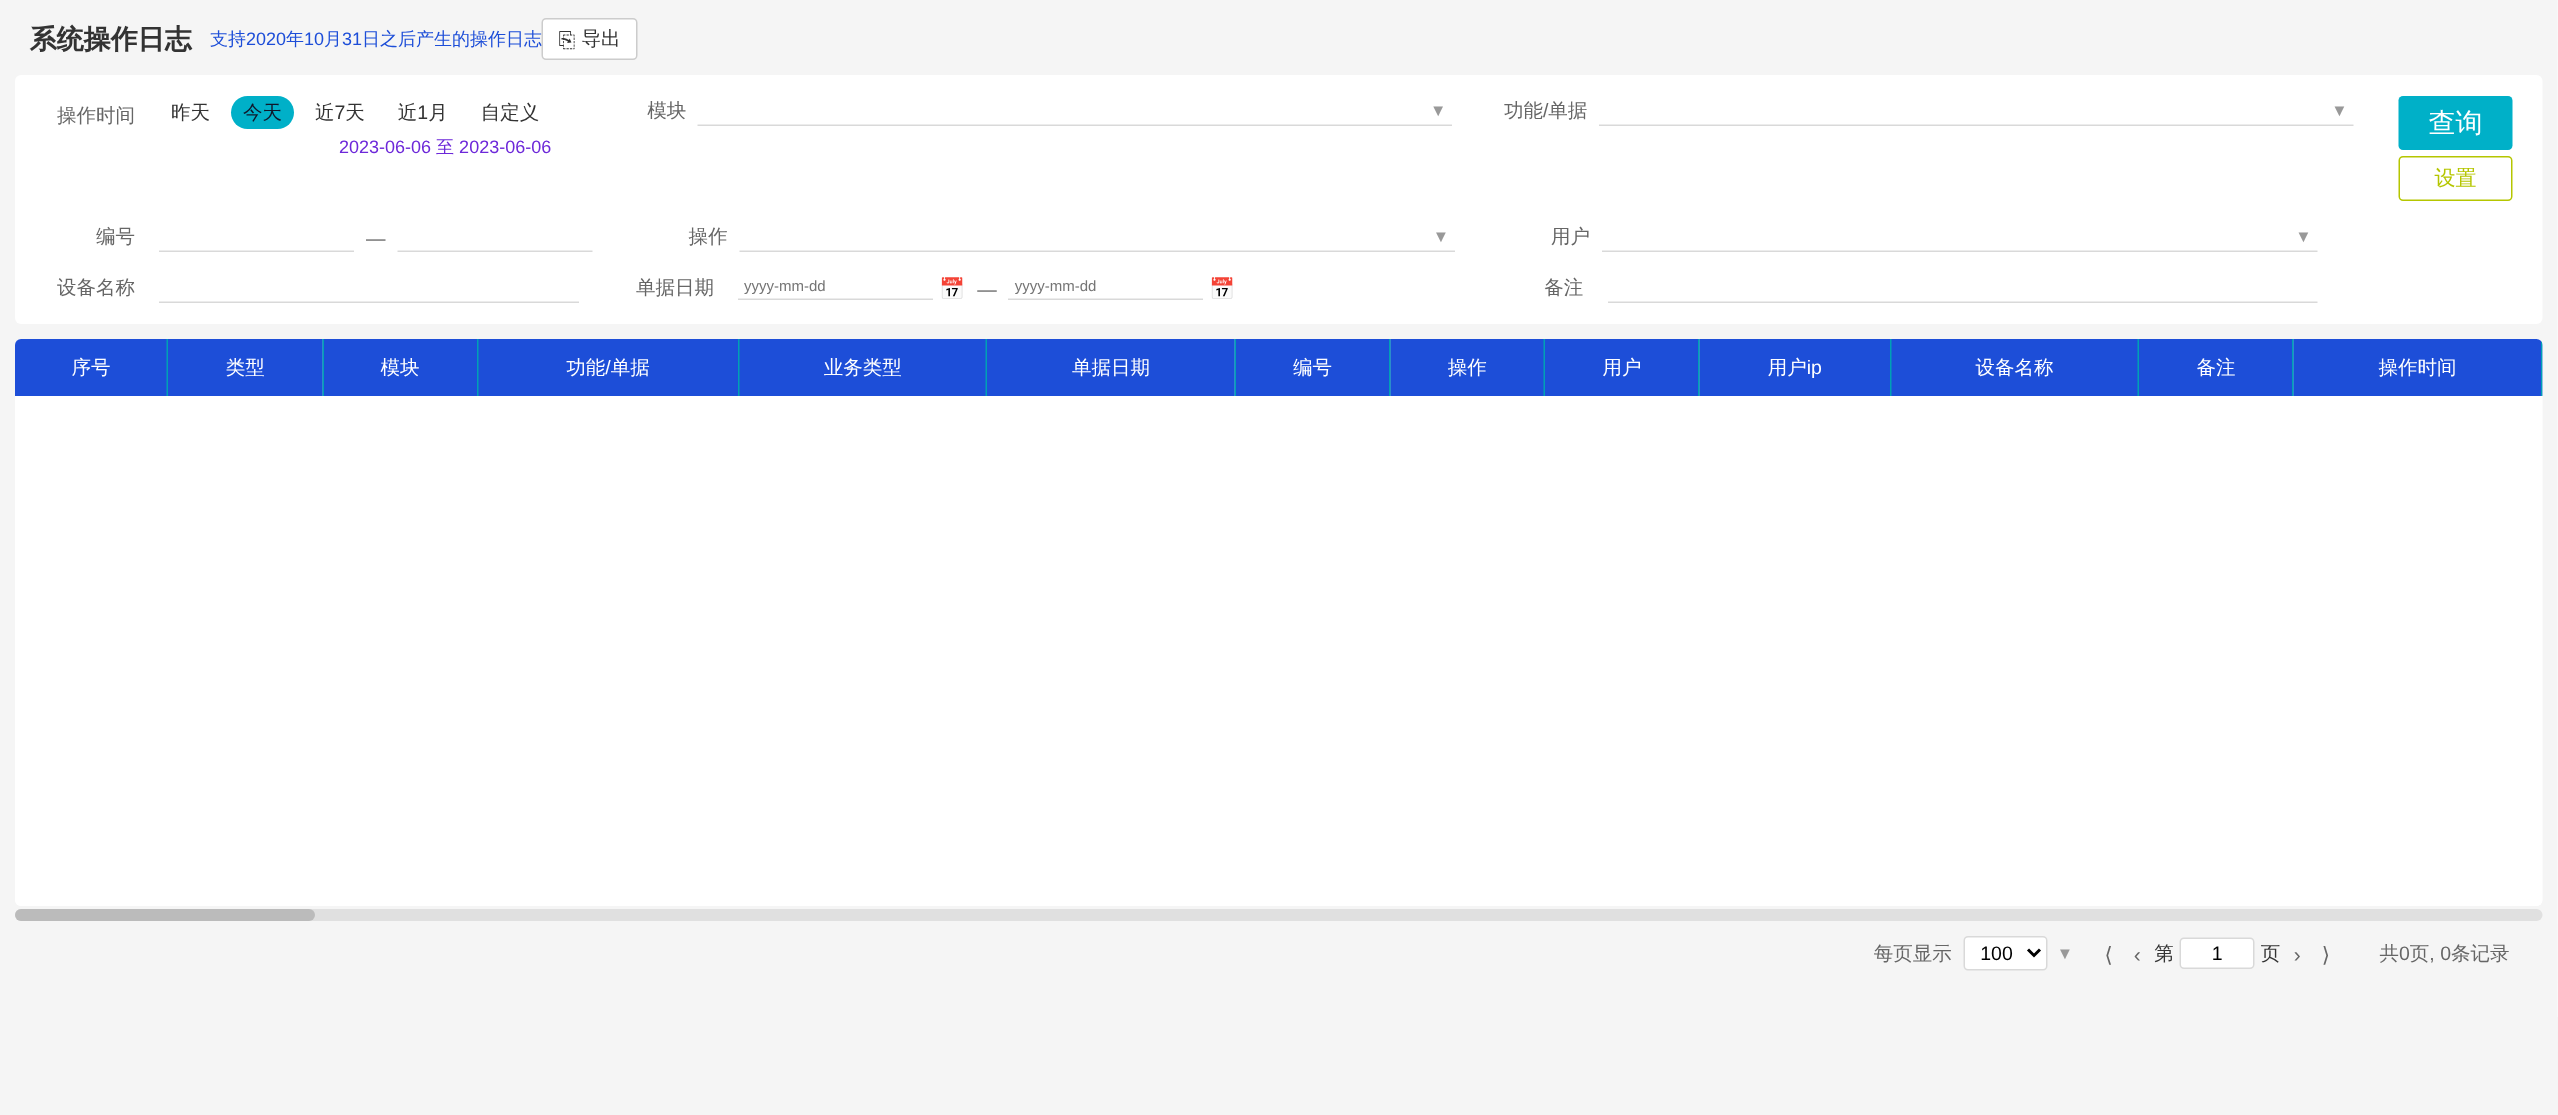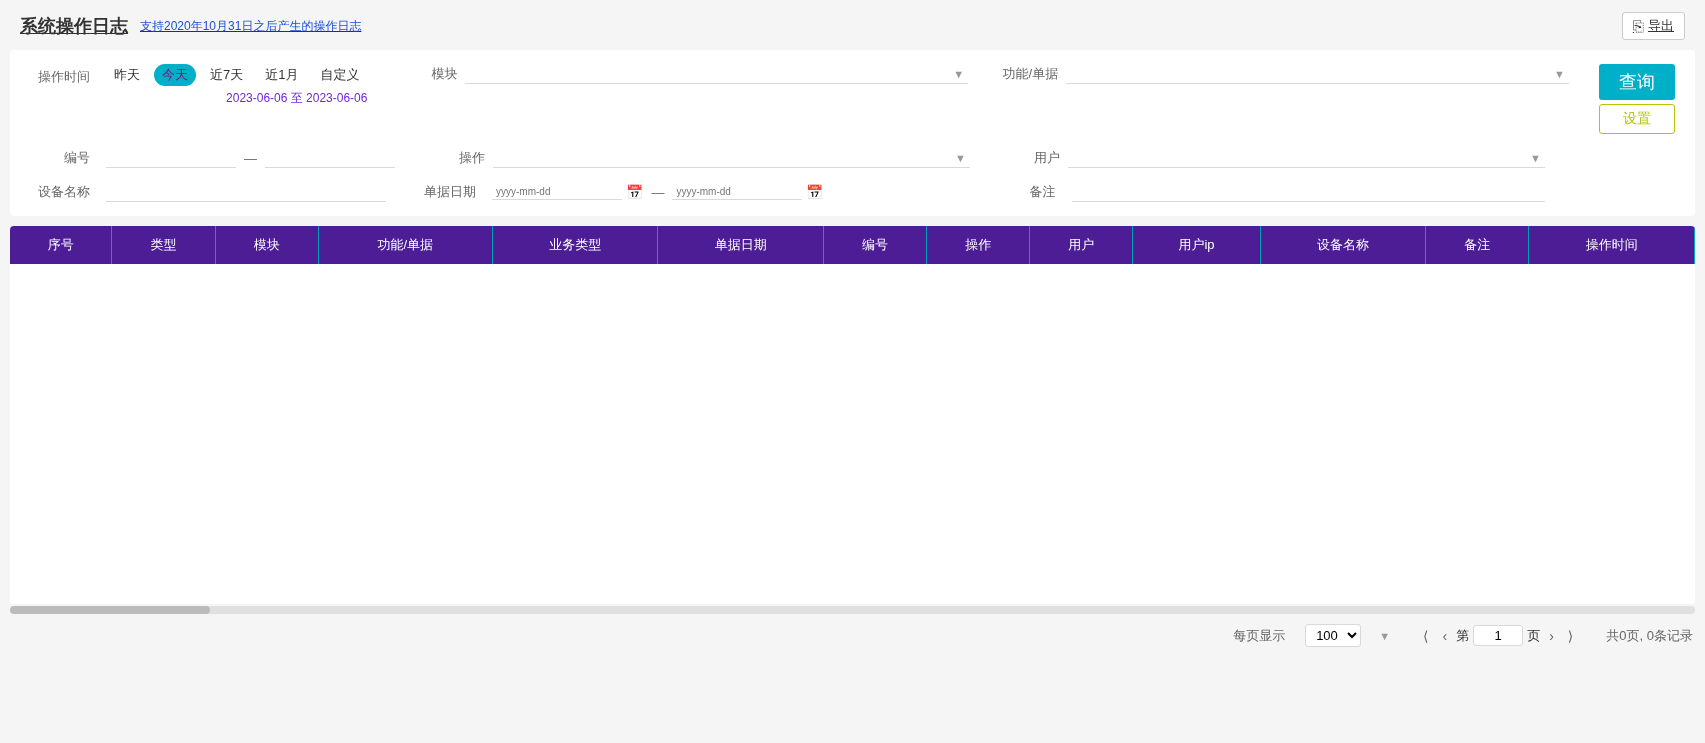--- a/index.html
+++ b/index.html
@@ -1,33 +1,33 @@
 <!DOCTYPE html>
 <html><head>
   <meta charset="utf-8">
   <style>
     * { box-sizing: border-box; margin: 0; padding: 0; }
     body { font-family: "Microsoft YaHei", "PingFang SC", sans-serif; font-size: 13px; background: #f5f5f5; color: #333; }
 
     .page-container { width: 1705px; min-height: 743px; background: #f5f5f5; display: flex; flex-direction: column; }
 
     
-    .page-header { background: #f5f5f5; padding: 12px 20px 0 20px; display: flex; align-items: center; justify-content: space-between; text-decoration: underline; }
+    .page-header { background: #f5f5f5; padding: 12px 20px 0 20px; display: flex; align-items: center; justify-content: flex-start; }
     .page-title { font-size: 18px; font-weight: bold; color: #333; }
     .page-subtitle { font-size: 12px; color: #1d4ed8; margin-left: 12px; }
     .export-btn { display: flex; align-items: center; gap: 4px; border: 1px solid #ccc; background: #fff; padding: 4px 10px; border-radius: 3px; cursor: pointer; font-size: 13px; color: #333; }
 
     
     .filter-area { background: #fff; margin: 10px; border-radius: 4px; padding: 14px 20px; }
     .filter-label { color: #666; min-width: 60px; text-align: right; margin-right: 8px; white-space: nowrap; }
 
     
     .time-options { display: flex; align-items: center; gap: 6px; }
     .time-option { padding: 2px 8px; border-radius: 12px; cursor: pointer; font-size: 13px; color: #333; }
-    .time-option.active { background: #00b0c8; color: #701a75; border-radius: 12px; }
+    .time-option.active { background: #00b0c8; color: #0f172a; border-radius: 12px; }
     .time-range { font-size: 12px; color: #6d28d9; margin-top: 4px; }
 
     
     .filter-input { border: none; border-bottom: 1px solid #d9d9d9; padding: 2px 4px; outline: none; width: 160px; font-size: 13px; color: #333; background: transparent; }
     .filter-input::placeholder { color: #bbb; }
 
     .dash { margin: 0 8px; color: #666; }
 
     
     .filter-select { border: none; border-bottom: 1px solid #d9d9d9; padding: 2px 4px; outline: none; width: 260px; font-size: 13px; color: #333; background: transparent; appearance: none; cursor: pointer; }
@@ -43,40 +43,40 @@
     .btn-settings { background: #fff; color: #b5c600; border: 1px solid #b5c600; padding: 5px 20px; border-radius: 3px; cursor: pointer; font-size: 14px; }
     .btn-group { display: flex; flex-direction: column; gap: 4px; }
 
     
     .collapse-bar { text-align: center; padding: 6px; color: #00b0c8; cursor: pointer; font-size: 13px; border-top: 1px solid #f0f0f0; margin-top: 4px; }
     .collapse-icon { margin-right: 4px; }
 
     
     .table-wrapper { margin: 0 10px; background: #fff; border-radius: 4px; overflow: hidden; }
     .data-table { width: 100%; border-collapse: collapse; }
-    .data-table thead tr { background: #4c1d95; }
+    .data-table thead tr { background: #1d4ed8; }
     .data-table thead th { color: #fff; padding: 10px 8px; text-align: center; font-weight: normal; font-size: 13px; white-space: nowrap; border-right: 1px solid #00a0b5; }
 
     
     .table-empty { height: 340px; background: #fff; }
 
     
     .scrollbar-area { height: 12px; background: #f5f5f5; margin: 0 10px; position: relative; }
     .scrollbar-track { height: 8px; background: #e0e0e0; border-radius: 4px; margin: 2px 0; }
     .scrollbar-thumb { height: 8px; background: #bbb; border-radius: 4px; width: 200px; }
 
     
-    .pagination-bar { display: flex; align-items: center; justify-content: flex-end; padding: 8px 12px; background: #f5f5f5; gap: 20px; font-size: 13px; }
+    .pagination-bar { display: flex; align-items: center; justify-content: flex-end; padding: 8px 32px; background: #f5f5f5; gap: 8px; font-size: 13px; }
     .page-size-label { color: #666; }
     .page-size-select { border: 1px solid #d9d9d9; border-radius: 3px; padding: 2px 6px; font-size: 13px; background: #fff; }
     .page-nav { display: flex; align-items: center; gap: 4px; margin-left: 8px; }
     .page-nav-btn { border: none; background: transparent; cursor: pointer; color: #666; padding: 2px 5px; font-size: 14px; }
     .page-nav-btn:disabled { color: #ccc; cursor: default; }
     .page-input { border: 1px solid #d9d9d9; border-radius: 3px; width: 50px; text-align: center; padding: 2px 4px; font-size: 13px; }
-    .page-total { color: #666; margin-left: 8px; }
+    .page-total { color: #666; margin-left: 20px; }
 
     .filter-section { display: flex; flex-direction: column; gap: 14px; }
   </style>
 </head>
 <body>
 
 <div class="page-container">
 
   <div class="page-header">
     <div style="display:flex; align-items:center;">

